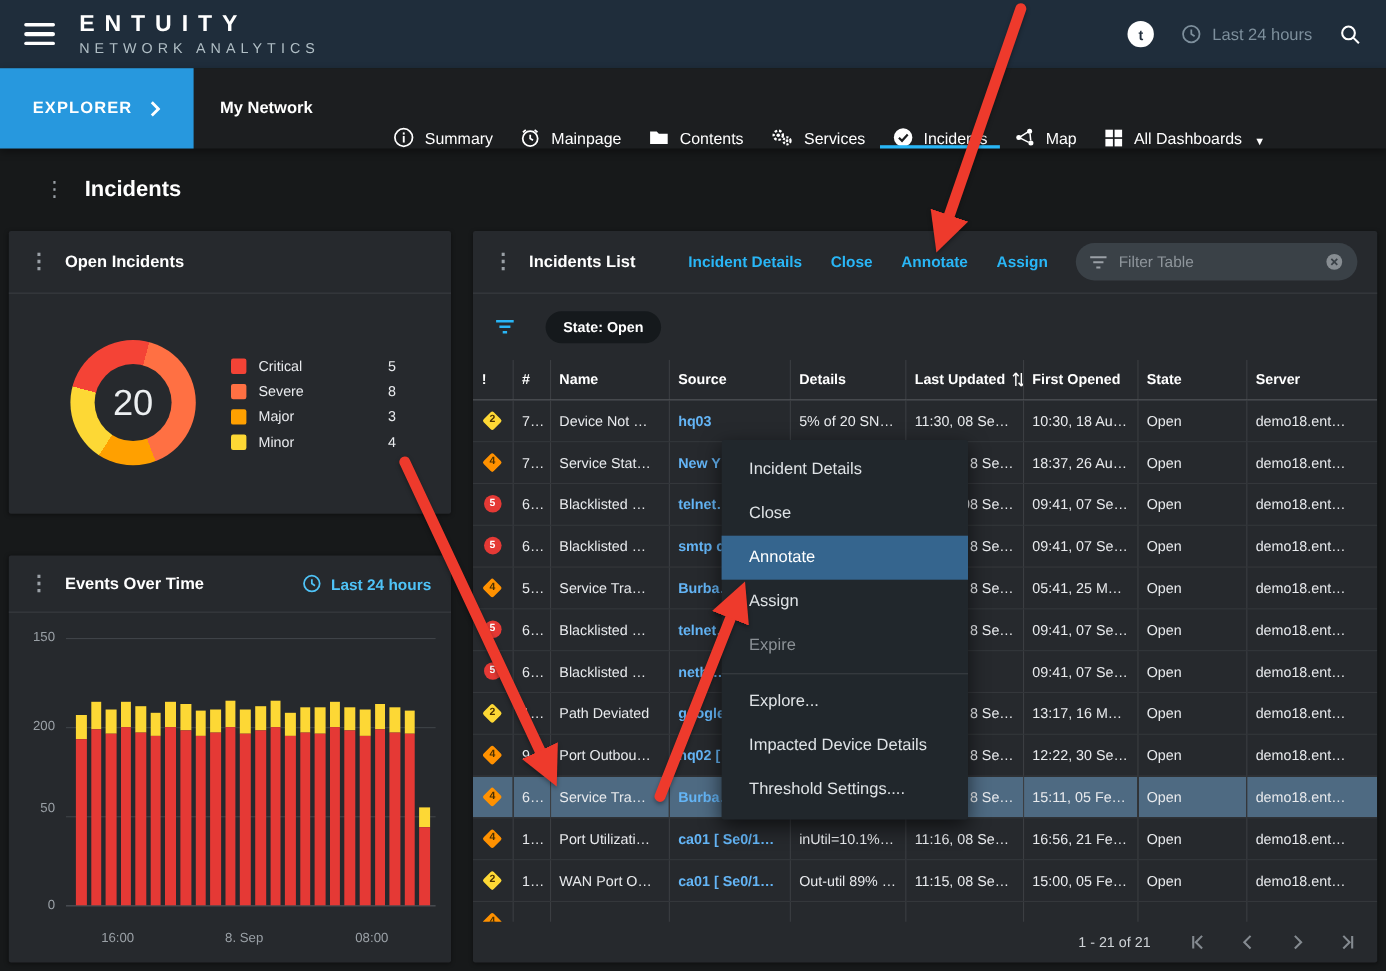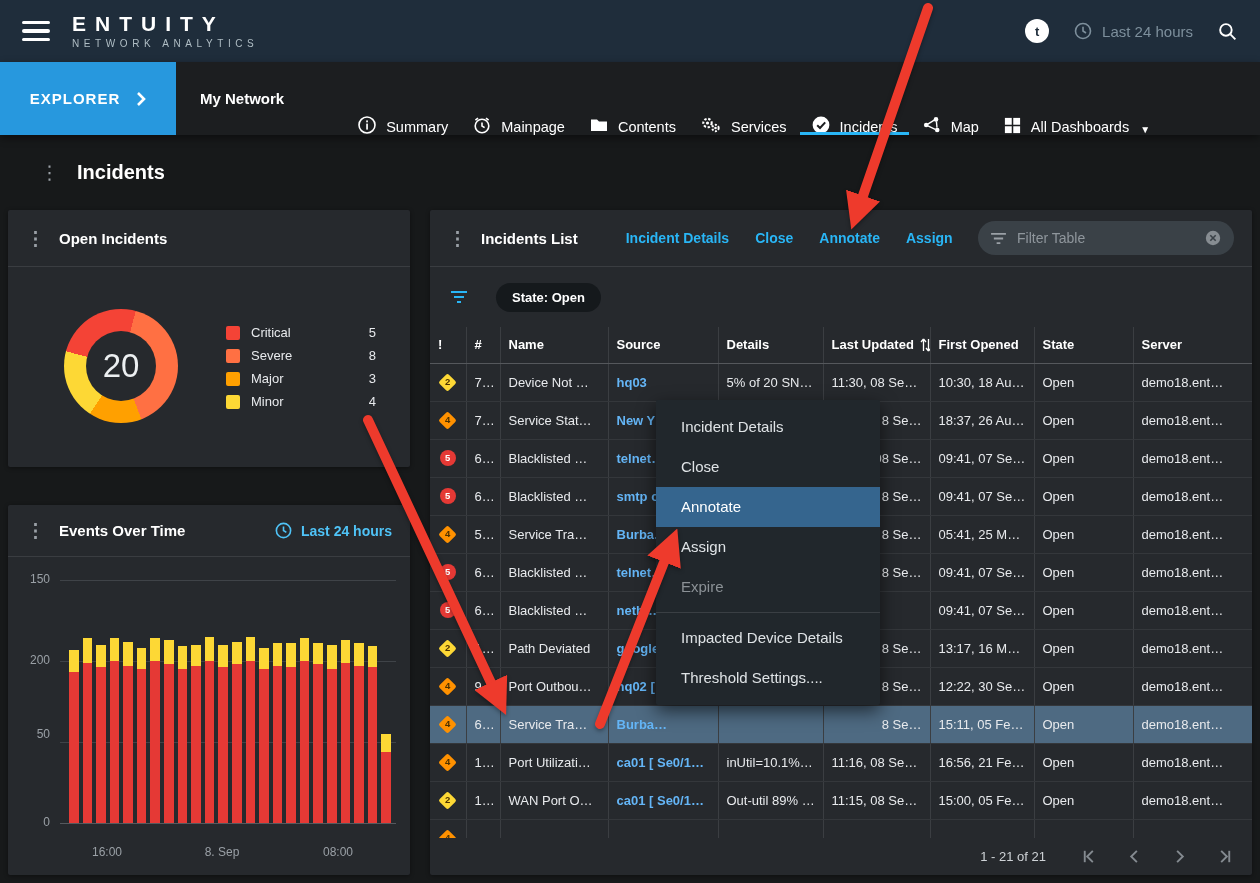--- a/index.html
+++ b/index.html
@@ -6,21 +6,21 @@
   html,body { background:#101213; }
   body { font-family: "Liberation Sans", sans-serif; }
   .page { position:relative; width:1260px; height:883px; overflow:hidden; background:#17191a; color:#e8eaed; }
 
   
   .topbar { position:absolute; left:0; top:0; width:1260px; height:62px; background:#1f2d3b; display:flex; align-items:center; padding:0 22px; }
   .hamburger { width:28px; height:20px; display:flex; flex-direction:column; justify-content:space-between; cursor:pointer; }
   .hamburger span { display:block; height:3.4px; background:#fff; border-radius:2px; }
   .logo { margin-left:22px; }
   .logo-title { font-size:21px; font-weight:bold; letter-spacing:9px; color:#fff; line-height:1; }
-  .logo-sub { font-size:10px; letter-spacing:4.6px; color:#b0bec5; margin-top:4px;text-align:center; }
+  .logo-sub { font-size:13px; letter-spacing:4.6px; color:#b0bec5; margin-top:4px;text-align:center; }
   .topbar-right { margin-left:auto; display:flex; align-items:center; gap:24px; }
   .tips-circle { width:24px; height:24px; border-radius:50%; background:#fff; color:#1f2d3b; font-weight:bold; font-size:13px; display:grid; place-items:center; cursor:pointer; }
   .time-range { display:flex; align-items:center; gap:9px; color:#7d8f9c; font-size:15px; cursor:pointer; }
   .icon svg { display:block; }
 
   
   .navbar { position:absolute; left:0; top:62px; width:1260px; height:73px; background:#1c1e20; display:flex; align-items:stretch; box-shadow:0 3px 8px rgba(0,0,0,.45); }
   .explorer-btn { width:176px; background:#2798de; color:#fff; display:flex; align-items:center; justify-content:center; gap:16px; font-size:15px; font-weight:bold; letter-spacing:1px; cursor:pointer; }
   .context-label { align-self:center; font-size:15px; font-weight:bold; color:#fff; margin:0 34px 0 24px; }
   .nav-tabs { display:flex; align-items:stretch; gap:2px; margin-left:28px; }
@@ -39,21 +39,21 @@
   .panel-open { left:8px; top:210px; width:402px; height:257px; }
   .panel-events { left:8px; top:505px; width:402px; height:370px; }
   .panel-events .panel-header { height:52px; }
   .panel-list { left:430px; top:210px; width:822px; height:665px; }
 
   
   .oi-body { position:relative; height:199px; }
   .donut { position:absolute; left:56px; top:42px; width:114px; height:114px; border-radius:50%; }
   .donut::after { content:""; position:absolute; inset:22px; background:#26292d; border-radius:50%; }
   .donut-total { position:absolute; inset:0; display:grid; place-items:center; font-size:33px; color:#eceff1; z-index:1; }
-  .legend { position:absolute; left:218px; top:58px; display:flex; flex-direction:column; gap:8px; }
+  .legend { position:absolute; left:202px; top:58px; display:flex; flex-direction:column; gap:8px; }
   .legend-item { display:flex; align-items:center; gap:11px; width:150px; font-size:13px; color:#e8eaed; }
   .swatch { width:14px; height:14px; border-radius:2px; flex:0 0 auto; }
   .lg-val { margin-left:auto; }
 
   
   .range-label { margin-left:auto; display:flex; align-items:center; gap:8px; color:#4fc3f7; font-size:14px; font-weight:bold; cursor:pointer; }
   .events-chart { position:absolute; left:0; top:52px; right:0; bottom:0; }
   .grid-line { position:absolute; left:52px; right:14px; height:1px; background:#3f4348; }
   .grid-line.base { background:#55595e; }
   .y-label { position:absolute; left:0; width:42px; text-align:right; font-size:12px; color:#9aa0a6; font-weight:normal; }
@@ -676,20 +676,21 @@
     </div>
   </section>
 
   <div class="context-menu">
       <div class="menu-item">Incident Details</div>
       <div class="menu-item">Close</div>
       <div class="menu-item highlighted">Annotate</div>
       <div class="menu-item">Assign</div>
       <div class="menu-item disabled">Expire</div>
       <div class="menu-divider"></div>
+      <div class="menu-item">Explore...</div>
       <div class="menu-item">Impacted Device Details</div>
       <div class="menu-item">Threshold Settings....</div>
     </div>
 
   <svg class="arrows" viewBox="0 0 1260 883">
     <defs>
       <marker id="ah" viewBox="0 0 10 10" refX="6" refY="5" markerWidth="3.6" markerHeight="3.6" orient="auto-start-reverse">
         <path d="M0,0 L10,5 L0,10 z" fill="#ee3a2c"></path>
       </marker>
     </defs>

